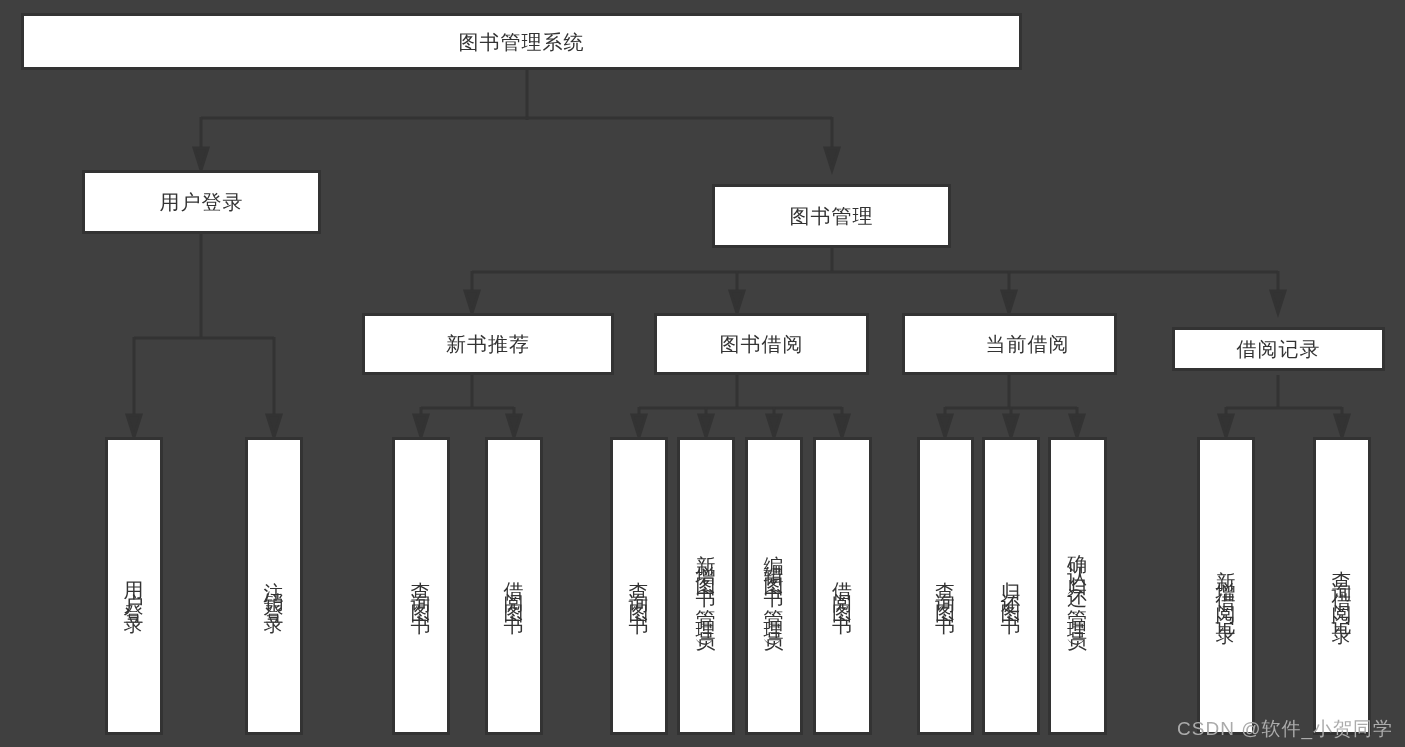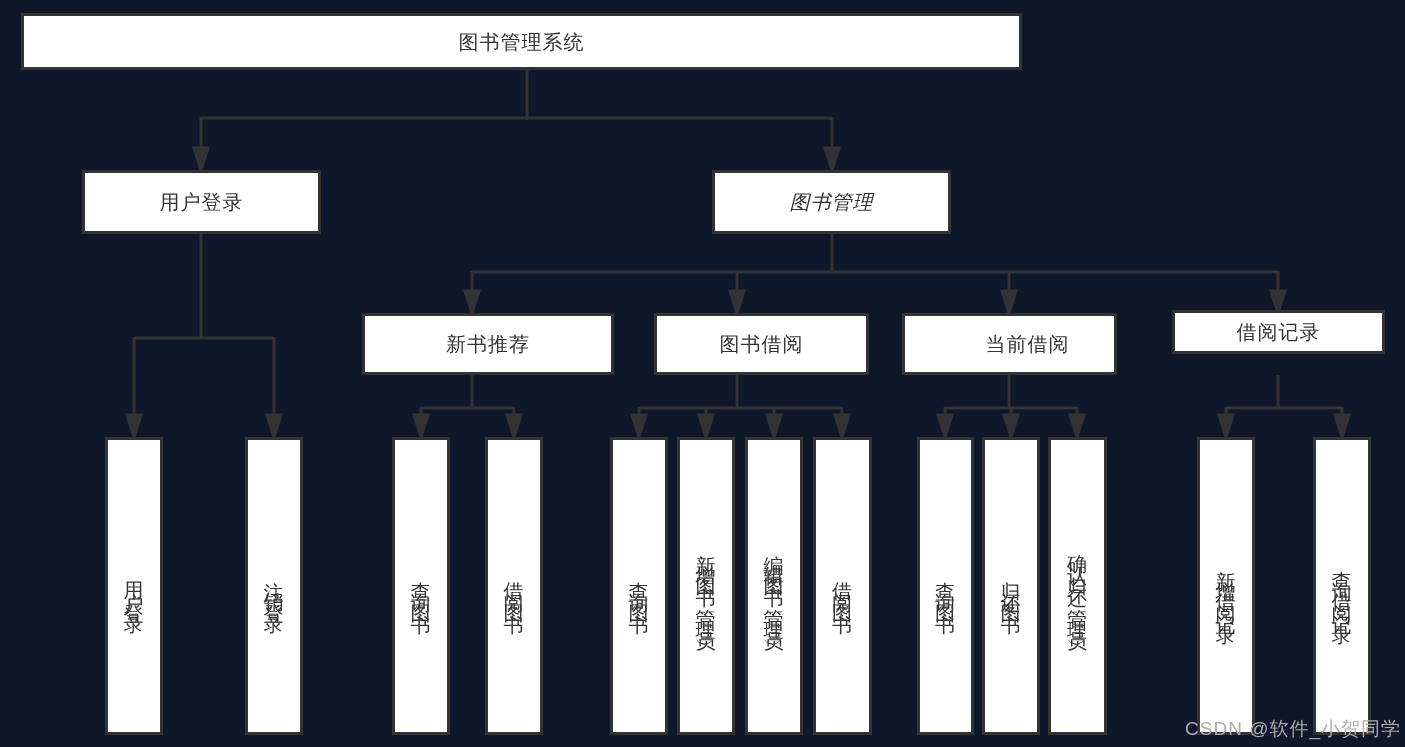--- a/index.html
+++ b/index.html
@@ -1,20 +1,20 @@
 <!DOCTYPE html>
 <html><head>
 <meta charset="utf-8">
 <style>
   html, body { margin: 0; padding: 0; background: #ffffff; }
   .stage {
     position: relative;
     width: 1405px;
     height: 747px;
-    background: #0f172a;
+    background: #404040;
     font-family: "Liberation Sans", sans-serif;
     overflow: hidden;
   }
   .connectors {
     position: absolute;
     left: 0; top: 0;
     width: 1405px; height: 747px;
   }
   .node {
     position: absolute;
@@ -32,21 +32,21 @@
   }
   .node.v {
     writing-mode: vertical-rl;
     text-orientation: mixed;
     letter-spacing: 11px;
     font-size: 20px;
     padding-top: 4px;
   }
   .watermark {
     position: absolute;
-    right: 4px;
+    right: 12px;
     bottom: 5px;
     color: #ababab;
     font-size: 19px;
     letter-spacing: 1px;
     white-space: nowrap;
     text-align: right;
   }
 </style>
 </head>
 <body>
@@ -111,26 +111,26 @@
     <line x1="1226" y1="408" x2="1342" y2="408"></line>
     <line x1="1226" y1="407" x2="1226" y2="419"></line>
     <polygon points="1219,415 1233,415 1226,437"></polygon>
     <line x1="1342" y1="407" x2="1342" y2="419"></line>
     <polygon points="1335,415 1349,415 1342,437"></polygon>
   </svg>
 
   <div class="node" style="left:21px; top:13px; width:1001px; height:57px;">图书管理系统</div>
 
   <div class="node" style="left:82px; top:170px; width:239px; height:64px;">用户登录</div>
-  <div class="node" style="left:712px; top:170px; width:239px; height:64px;font-style:italic;">图书管理</div>
+  <div class="node" style="left:712px; top:184px; width:239px; height:64px;">图书管理</div>
 
   <div class="node" style="left:362px; top:313px; width:252px; height:62px;">新书推荐</div>
   <div class="node" style="left:654px; top:313px; width:215px; height:62px;">图书借阅</div>
   <div class="node" style="left:902px; top:313px; width:215px; height:62px;padding-left:36px;">当前借阅</div>
-  <div class="node" style="left:1172px; top:310px; width:213px; height:44px;">借阅记录</div>
+  <div class="node" style="left:1172px; top:327px; width:213px; height:44px;">借阅记录</div>
 
   <div class="node v" style="left:105px; top:437px; width:58px; height:298px;">用户登录</div>
   <div class="node v" style="left:245px; top:437px; width:58px; height:298px;">注销登录</div>
 
   <div class="node v" style="left:392px; top:437px; width:58px; height:298px;">查询图书</div>
   <div class="node v" style="left:485px; top:437px; width:58px; height:298px;">借阅图书</div>
 
   <div class="node v" style="left:610px; top:437px; width:58px; height:298px;">查询图书</div>
   <div class="node v" style="left:677px; top:437px; width:58px; height:298px;">新增图书（管理员）</div>
   <div class="node v" style="left:745px; top:437px; width:58px; height:298px;">编辑图书（管理员）</div>

